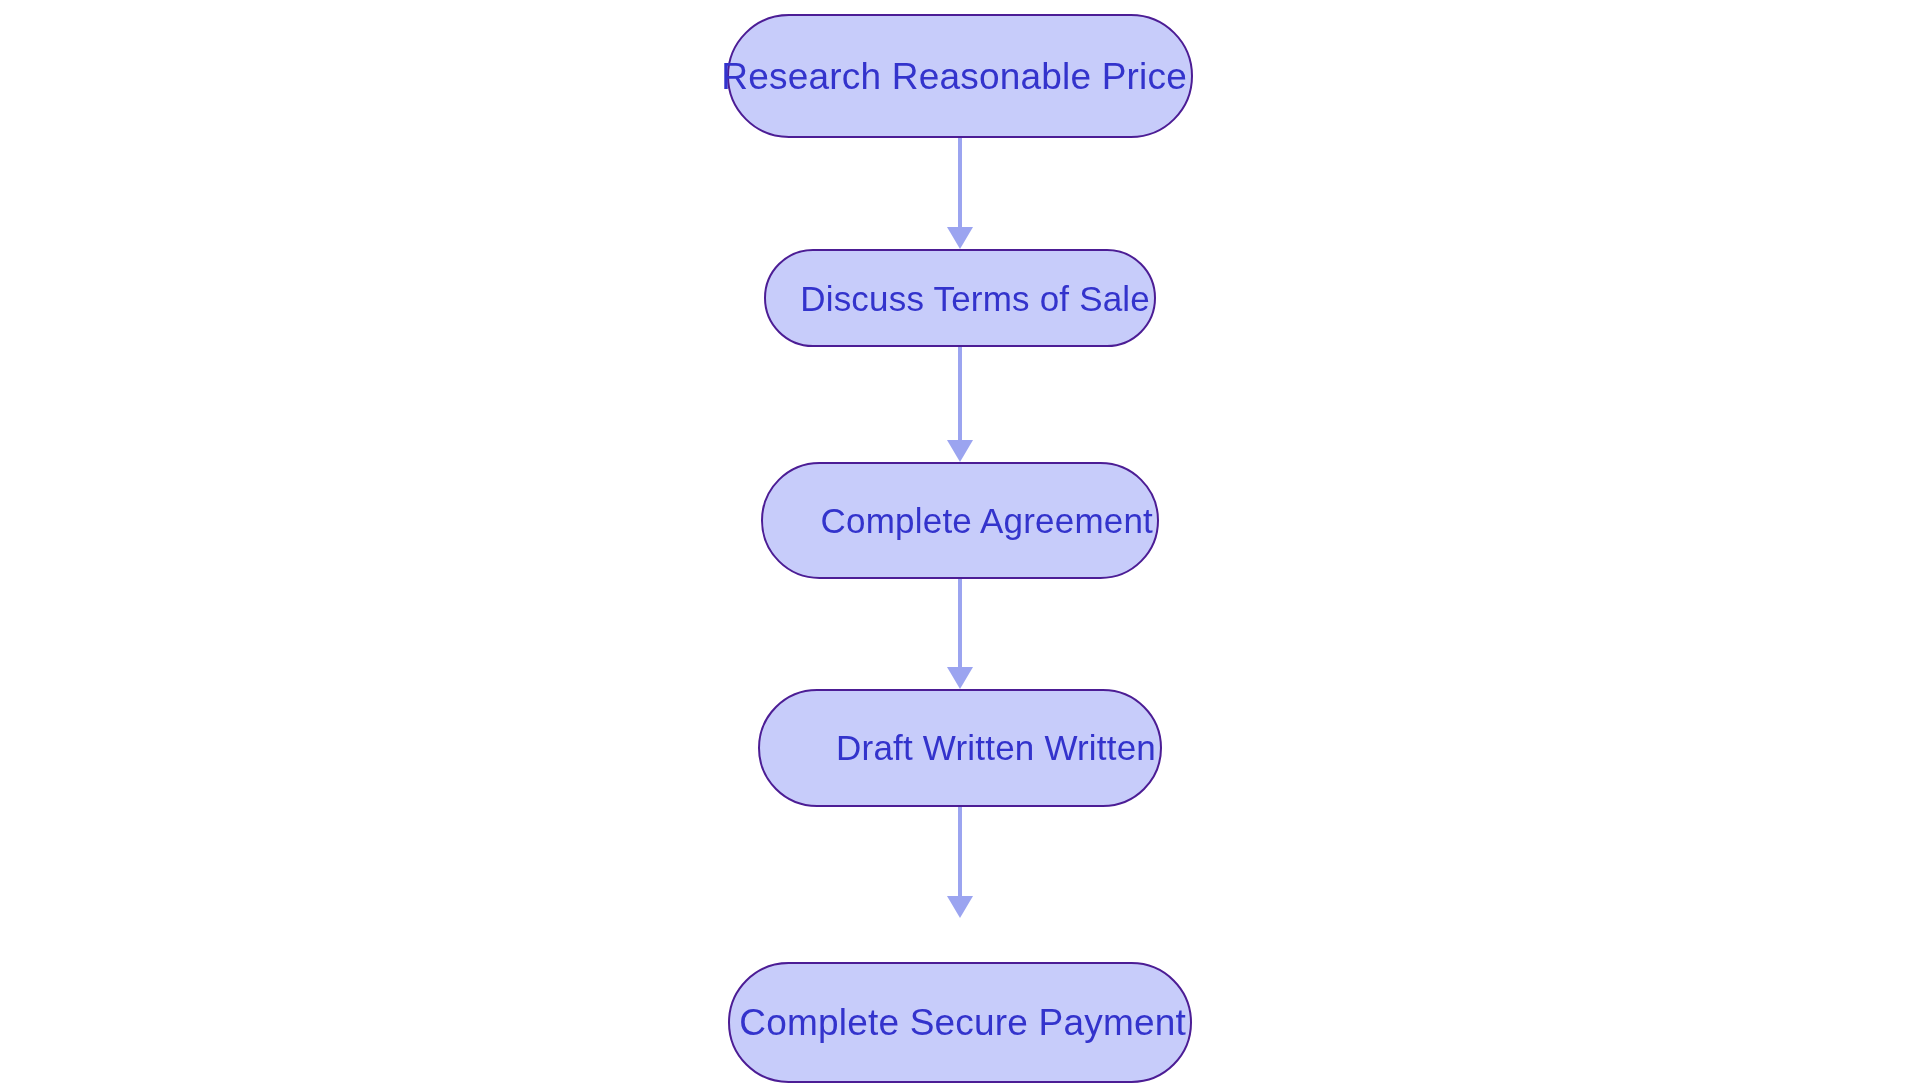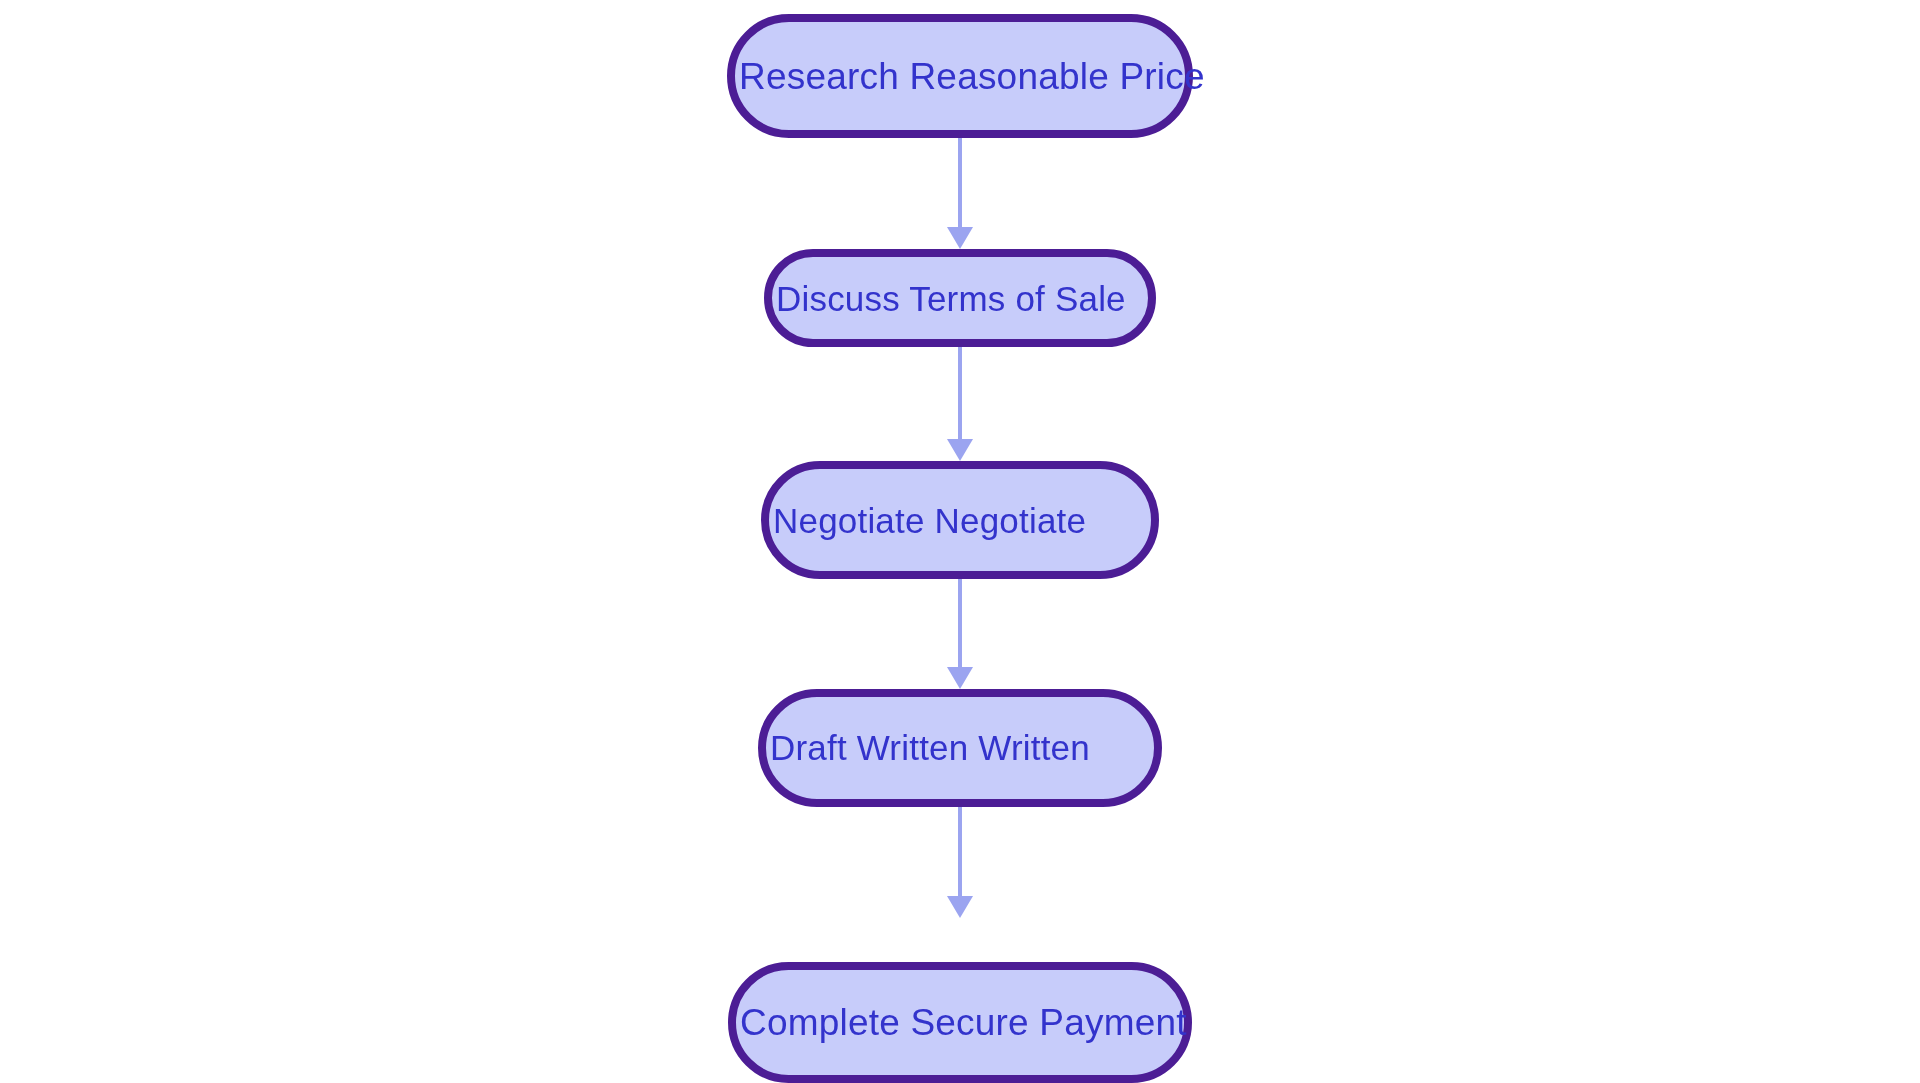--- a/index.html
+++ b/index.html
@@ -30,26 +30,26 @@
     height: 1083px;
     display: flex;
     flex-direction: column;
     align-items: center;
     justify-content: flex-start;
   }
 
   .node {
     box-sizing: border-box;
     background: #c7ccfa;
-    border: 8px solid #4c1d95;
+    border: 2px solid #4c1d95;
     border-radius: 9999px;
     color: #3333cc;
     display: flex;
     align-items: center;
-    justify-content: flex-start;
+    justify-content: flex-end;
     text-align: center;
     font-family: "Liberation Sans", sans-serif;
     font-weight: 400;
     letter-spacing: 0.2px;
     white-space: nowrap;
     user-select: none;
   }
 
   .node-label {
     display: block;
@@ -114,21 +114,21 @@
     <div class="node node-2">
       <span class="node-label">Discuss Terms of Sale</span>
     </div>
 
     <div class="connector conn-2">
       <div class="connector-line"></div>
       <div class="connector-head"></div>
     </div>
 
     <div class="node node-3">
-      <span class="node-label">Negotiate Negotiate</span>
+      <span class="node-label">Complete Agreement</span>
     </div>
 
     <div class="connector conn-3">
       <div class="connector-line"></div>
       <div class="connector-head"></div>
     </div>
 
     <div class="node node-4">
       <span class="node-label">Draft Written Written</span>
     </div>

